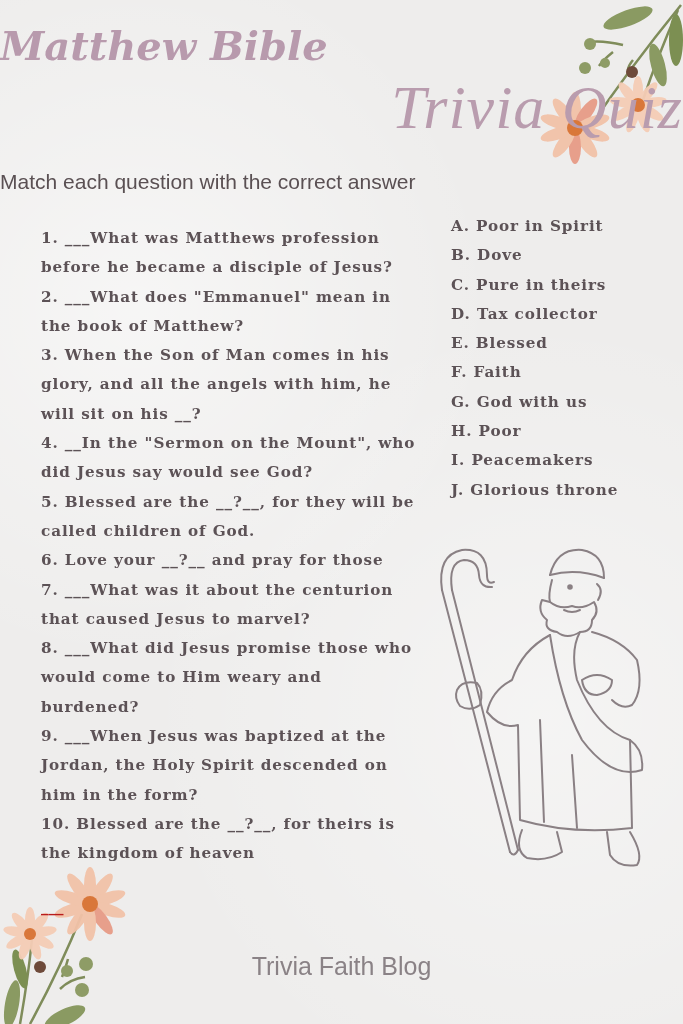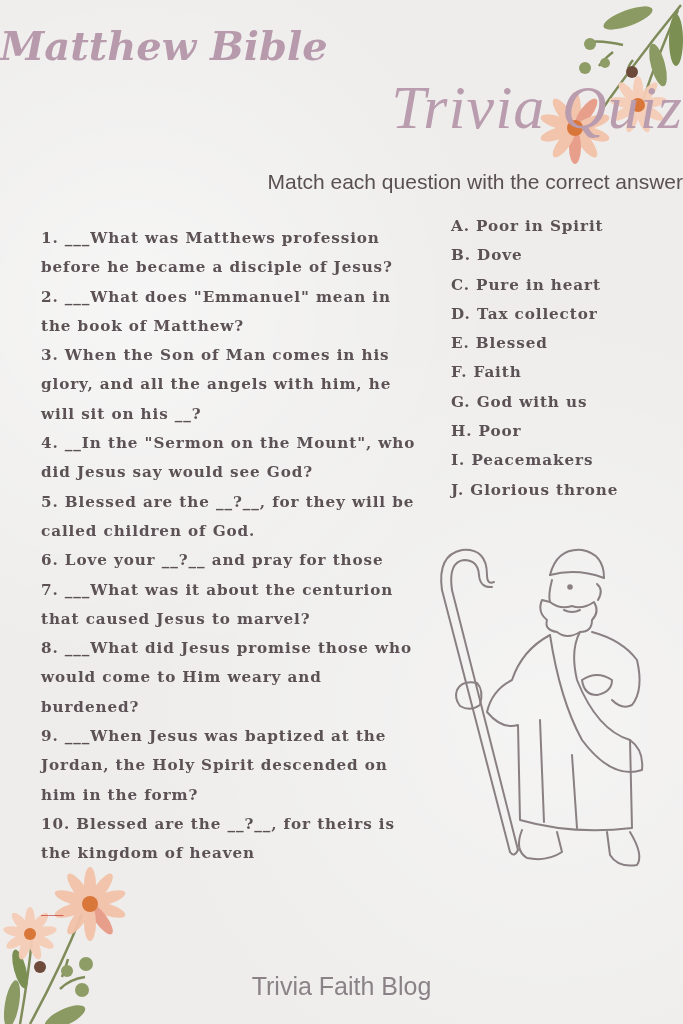--- a/index.html
+++ b/index.html
@@ -15,44 +15,44 @@
     position: absolute; left: 0; right: 0; top: 22px; 
     font-family: "DejaVu Serif", serif; font-weight: bold; font-style: italic;
     font-size: 40px; color: #b89aad; letter-spacing: 0px;
   }
   .title-2 {
     position: absolute; left: 0; right: 0; top: 72px; text-align: right;
     font-family: "Liberation Serif", serif; font-style: italic;
     font-size: 62px; color: #b99cae; letter-spacing: 1px;
   }
   .subtitle {
-    position: absolute; left: 0; right: 0; top: 170px; text-align: right;
+    position: absolute; left: 0; right: 0; top: 170px; text-align: left;
     font-family: "Liberation Sans", sans-serif; font-size: 21px; color: #5a5053;
   }
   .questions {
     position: absolute; left: 41px; top: 224px; width: 400px;
     font-family: "DejaVu Serif", serif; font-size: 15.2px; line-height: 29.3px;
     color: #5c5256; letter-spacing: 0.9px; font-weight: 600;
   }
   .q-line { white-space: nowrap; }
   .answers {
     position: absolute; left: 451px; top: 212px;
     font-family: "DejaVu Serif", serif; font-size: 15.2px; line-height: 29.3px;
     color: #5c5256; letter-spacing: 0.9px; font-weight: 600;
   }
   .footer {
     position: absolute; left: 0; right: 0; top: 952px; text-align: center;
-    font-family: "Liberation Sans", sans-serif; font-size: 25px; color: #8a8286; margin-top: 20px;
+    font-family: "Liberation Sans", sans-serif; font-size: 25px; color: #8a8286;
   }
   .flowers-tr { position: absolute; right: 0; top: 0; width: 150px; height: 175px; }
   .flowers-bl { position: absolute; left: 0; bottom: 0; width: 140px; height: 165px; }
   .figure { position: absolute; left: 432px; top: 540px; width: 230px; height: 345px; }
   .blank-line {
     position: absolute; left: 41px; top: 898px;
-    font-family: "DejaVu Serif", serif; font-size: 15px; color: #b91c1c; font-weight: 400;
+    font-family: "DejaVu Serif", serif; font-size: 15px; color: #b91c1c; font-weight: 700;
   }
 </style>
 </head>
 <body>
 
 <div class="page">
 
   <svg class="flowers-tr" viewBox="0 0 150 175">
     <g stroke="#7f8c5a" stroke-width="2.5" fill="none">
       <path d="M55 130 Q95 70 148 5"></path>
@@ -144,21 +144,21 @@
     </div>
     <div>
       <div class="q-line">10. Blessed are the __?__, for theirs is</div>
       <div class="q-line">the kingdom of heaven</div>
     </div>
   </div>
 
   <div class="answers">
     <div>A. Poor in Spirit</div>
     <div>B. Dove</div>
-    <div>C. Pure in heart</div>
+    <div>C. Pure in theirs</div>
     <div>D. Tax collector</div>
     <div>E. Blessed</div>
     <div>F. Faith</div>
     <div>G. God with us</div>
     <div>H. Poor</div>
     <div>I. Peacemakers</div>
     <div>J. Glorious throne</div>
   </div>
 
   <svg class="figure" viewBox="0 0 230 345" fill="none" stroke="#8a8084" stroke-width="2" stroke-linecap="round" stroke-linejoin="round">

